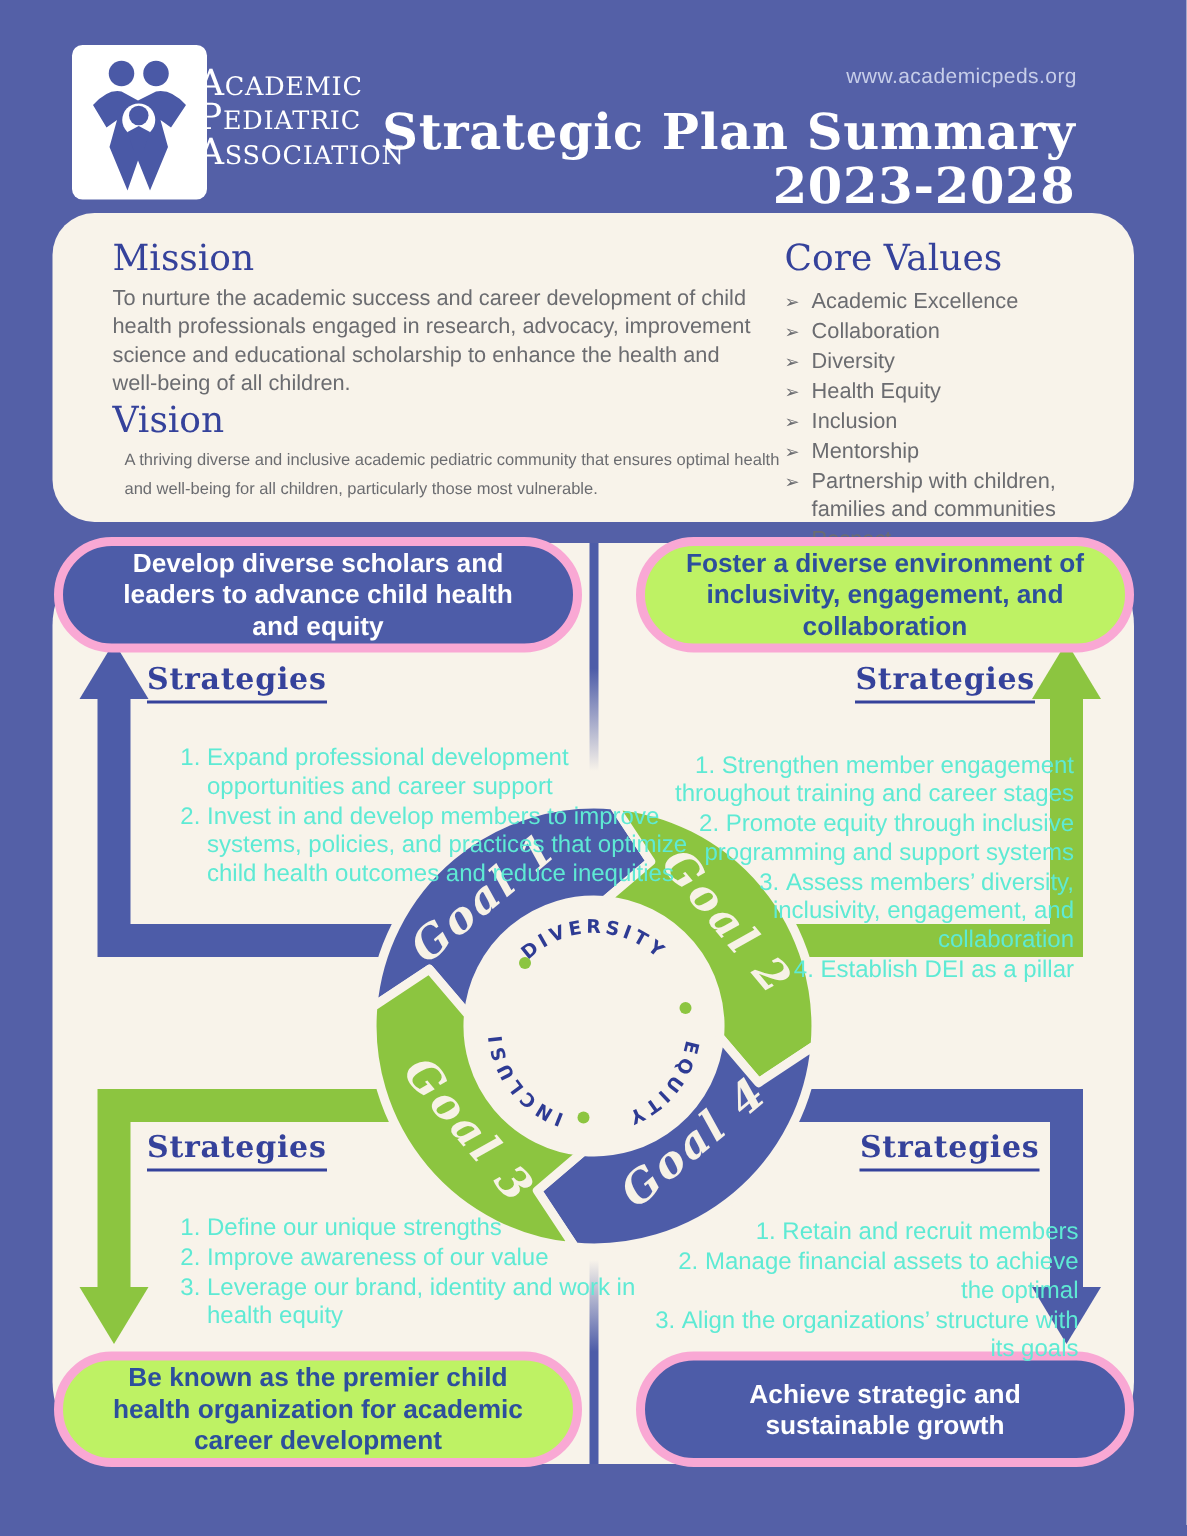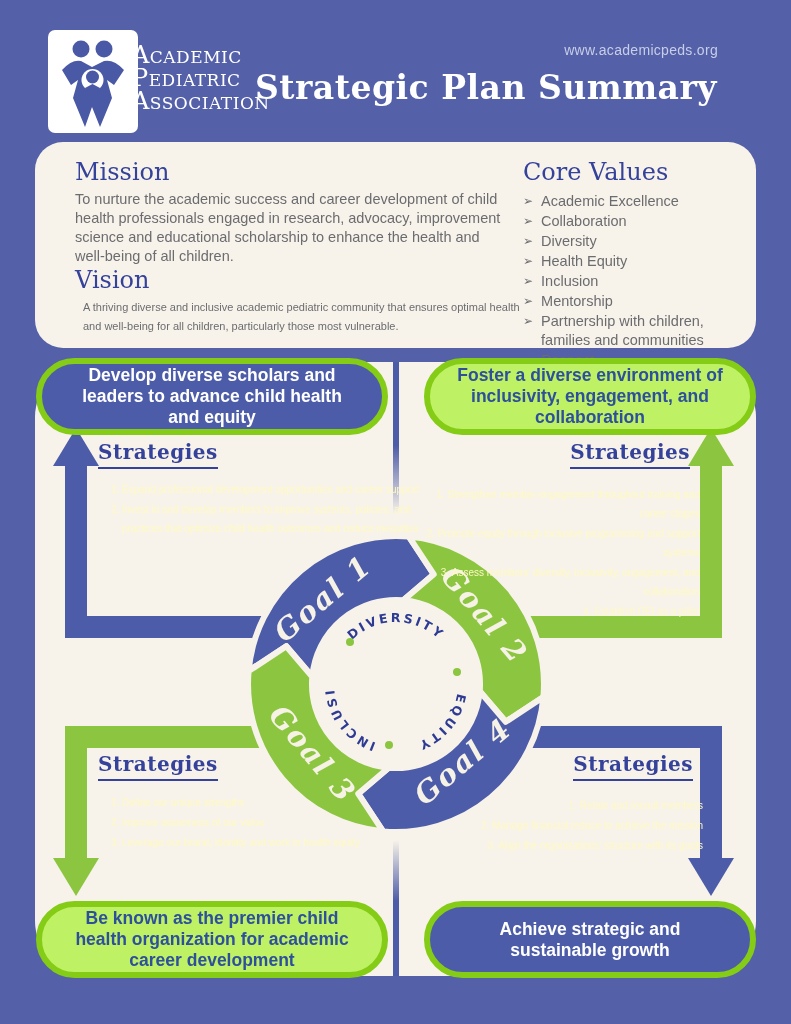--- a/index.html
+++ b/index.html
@@ -32,38 +32,38 @@
   .cv-list li{display:flex;color:#6b6c70;font-size:14.5px;line-height:18.5px;margin-bottom:1.5px;}
   .cv-bullet{margin-right:8px;font-size:12px;line-height:18.5px;color:#6b6c70;}
 
   
   .goals-card{left:35px;top:362px;width:721px;height:614px;background:#f8f3ea;border-radius:55px;}
   .divider{width:6px;left:393px;}
   .divider.top{top:362px;height:152px;background:linear-gradient(#4d5ca8 55%,rgba(77,92,168,0));}
   .divider.bottom{top:840px;height:136px;background:linear-gradient(rgba(77,92,168,0),#4d5ca8 45%);}
 
   
-  .pill{box-sizing:border-box;border:6px solid #84cc16;border-radius:45px;
+  .pill{box-sizing:border-box;border:6px solid #f9a8d4;border-radius:45px;
     display:flex;align-items:center;justify-content:center;text-align:center;
     font-weight:bold;font-size:17.5px;line-height:21px;padding:4px 26px;}
   .pill.blue{background:#4d5ca8;color:#ffffff;}
   .pill.green{background:#bef264;color:#2d4f9c;}
   .pill.g1{left:36px;top:358px;width:352px;height:77px;}
   .pill.g2{left:424px;top:358px;width:332px;height:77px;}
   .pill.g3{left:36px;top:901px;width:352px;height:77px;justify-content:flex-end;}
   .pill.g4{left:424px;top:901px;width:332px;height:77px;}
 
   
   .strat-h{font-family:"DejaVu Serif",serif;font-weight:bold;color:#35429b;font-size:20px;}
   .strat-h span{display:inline-block;border-bottom:2.5px solid #35429b;padding-bottom:3px;letter-spacing:.5px;}
   .sh1{left:98px;top:440px;}
   .sh2{left:490px;top:440px;width:200px;text-align:right;}
   .sh3{left:98px;top:752px;}
   .sh4{left:493px;top:752px;width:200px;text-align:right;}
-  ol.strat{margin:0;color:#fef9c3;font-size:10px;line-height:19px;}
+  ol.strat{margin:16px;color:#5eead4;font-size:16px;line-height:19px;}
   ol.left-list{padding:0 0 0 26px;list-style-position:outside;}
   ol.right-list{padding:0;list-style-position:inside;text-align:right;}
   .sl1{left:96px;top:480px;width:322px;}
   .sl2{left:425px;top:485px;width:275px;}
   .sl3{left:96px;top:793px;width:310px;}
   .sl4{left:420px;top:796px;width:283px;}
   ol.strat li{margin-bottom:1px;}
 
   
   svg{display:block;}
@@ -92,20 +92,21 @@
 <div class="abs org-name">
   <div>Academic</div>
   <div>Pediatric</div>
   <div>Association</div>
 </div>
 
 <div class="abs website">www.academicpeds.org</div>
 
 <div class="abs main-title">
   <div>Strategic Plan Summary</div>
+  <div>2023-2028</div>
 </div>
 
 <div class="abs mv-card"></div>
 
 <div class="abs h-serif mission-h">Mission</div>
 <div class="abs mission-t">To nurture the academic success and career development of child health professionals engaged in research, advocacy, improvement science and educational scholarship to enhance the health and well-being of all children.</div>
 
 <div class="abs h-serif vision-h">Vision</div>
 <div class="abs vision-t">A thriving diverse and inclusive academic pediatric community that ensures optimal health and well-being for all children, particularly those most vulnerable.</div>
 
@@ -225,15 +226,15 @@
   <li>Assess members’ diversity, inclusivity, engagement, and collaboration</li>
   <li>Establish DEI as a pillar</li>
 </ol>
 <ol class="abs strat left-list sl3">
   <li>Define our unique strengths</li>
   <li>Improve awareness of our value</li>
   <li>Leverage our brand, identity and work in health equity</li>
 </ol>
 <ol class="abs strat right-list sl4">
   <li>Retain and recruit members</li>
-  <li>Manage financial reduce to achieve the mission</li>
+  <li>Manage financial assets to achieve the optimal</li>
   <li>Align the organizations’ structure with its goals</li>
 </ol>
 
 </body></html>

